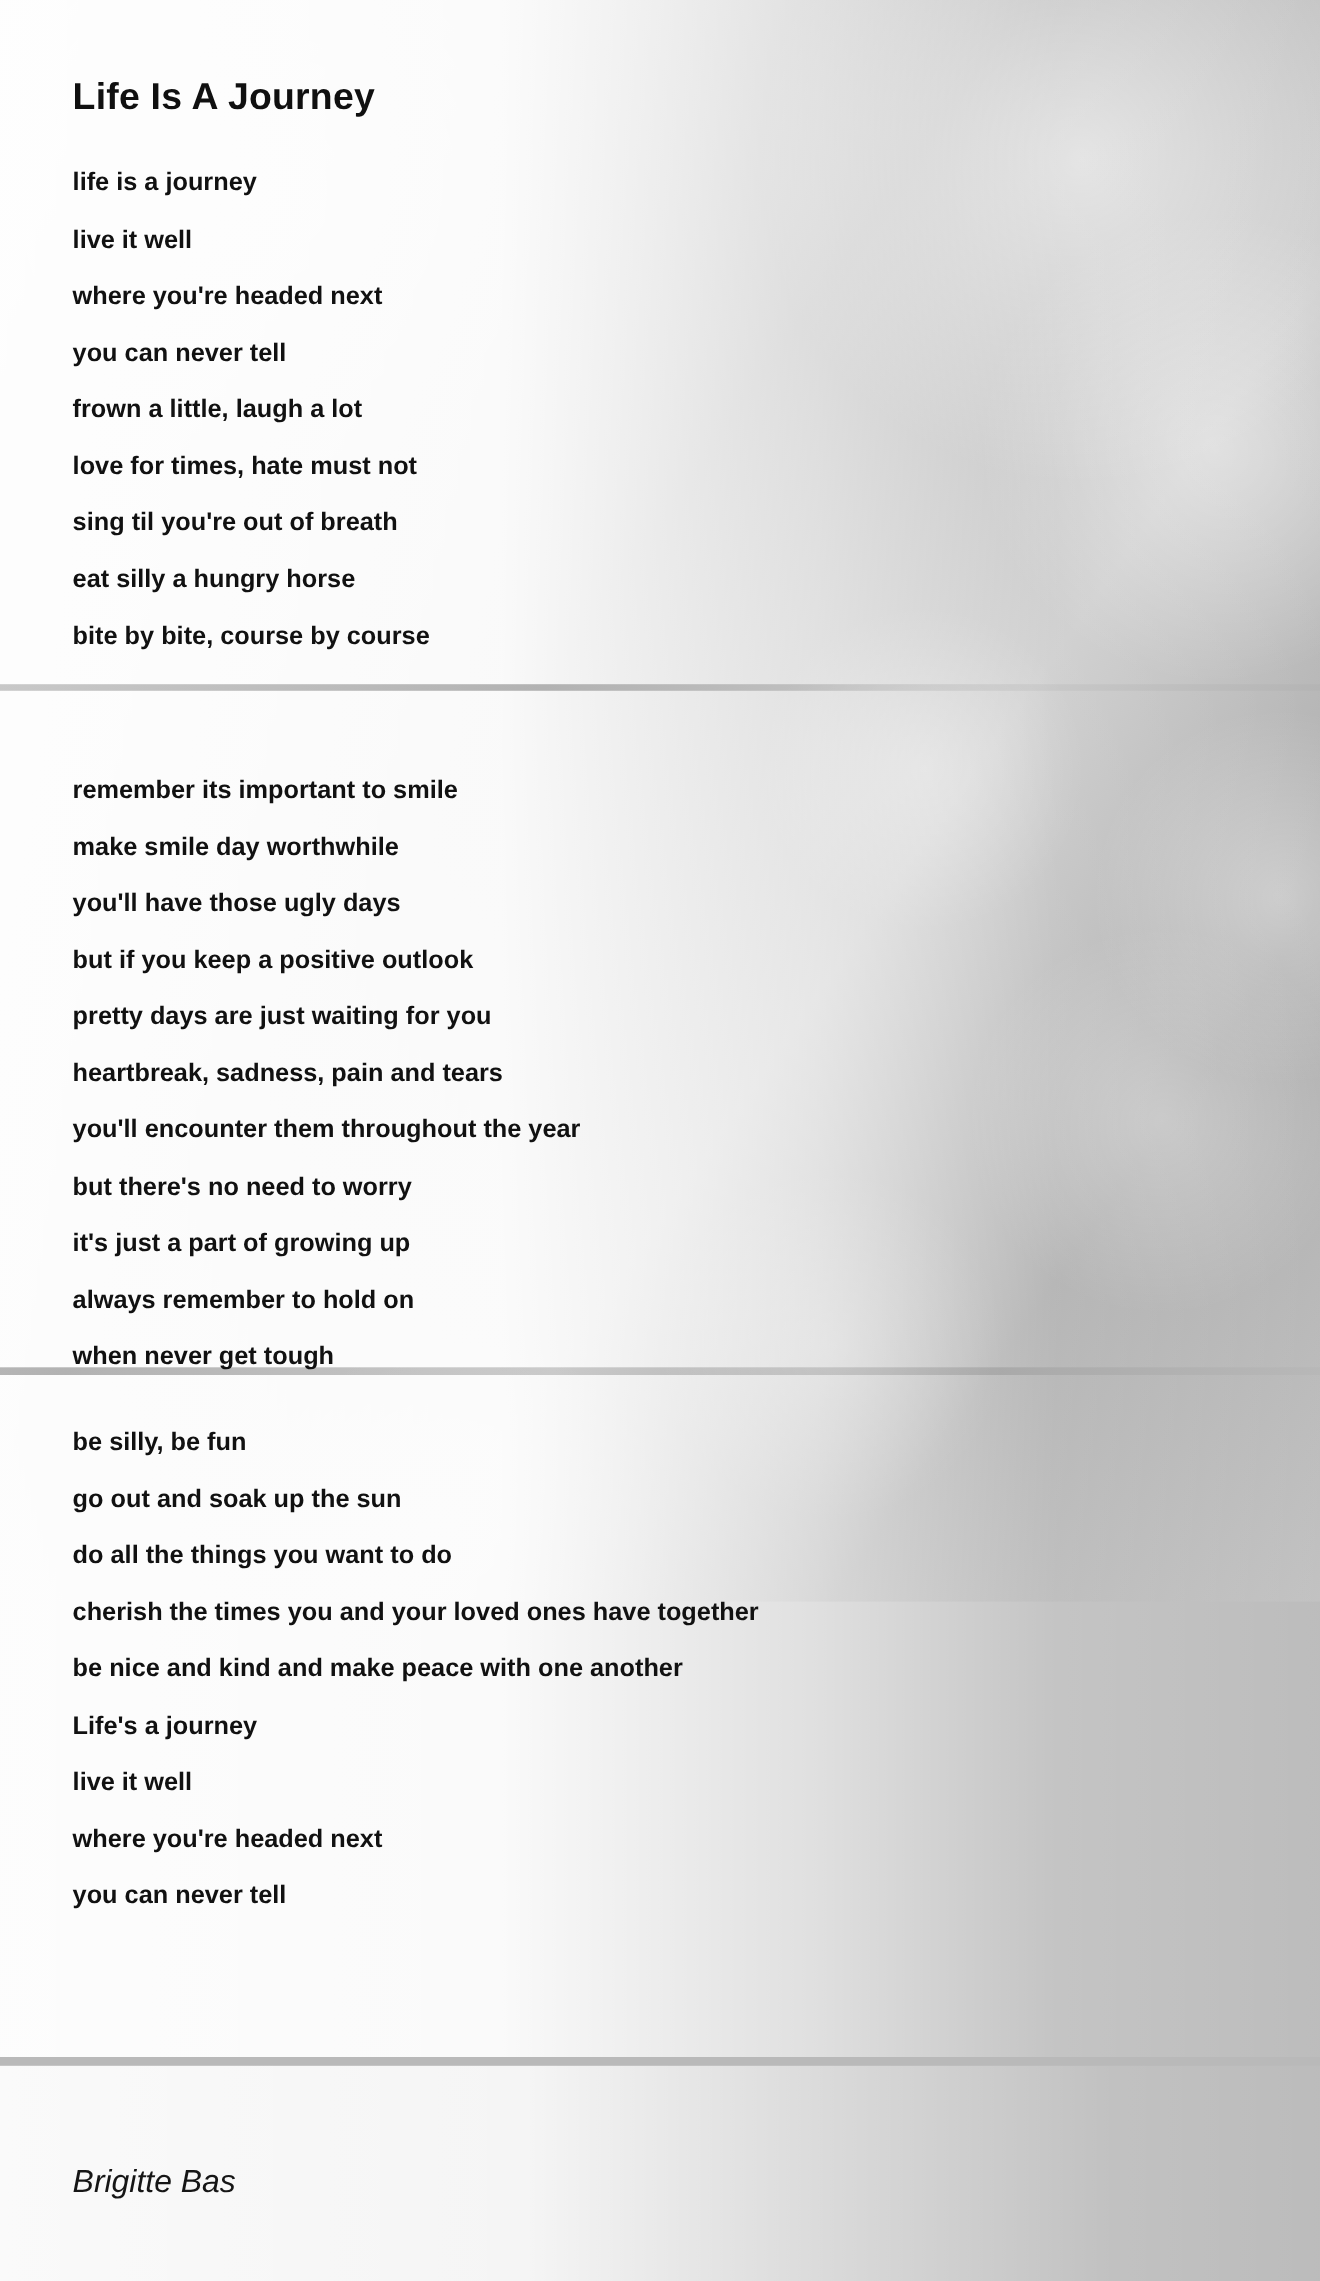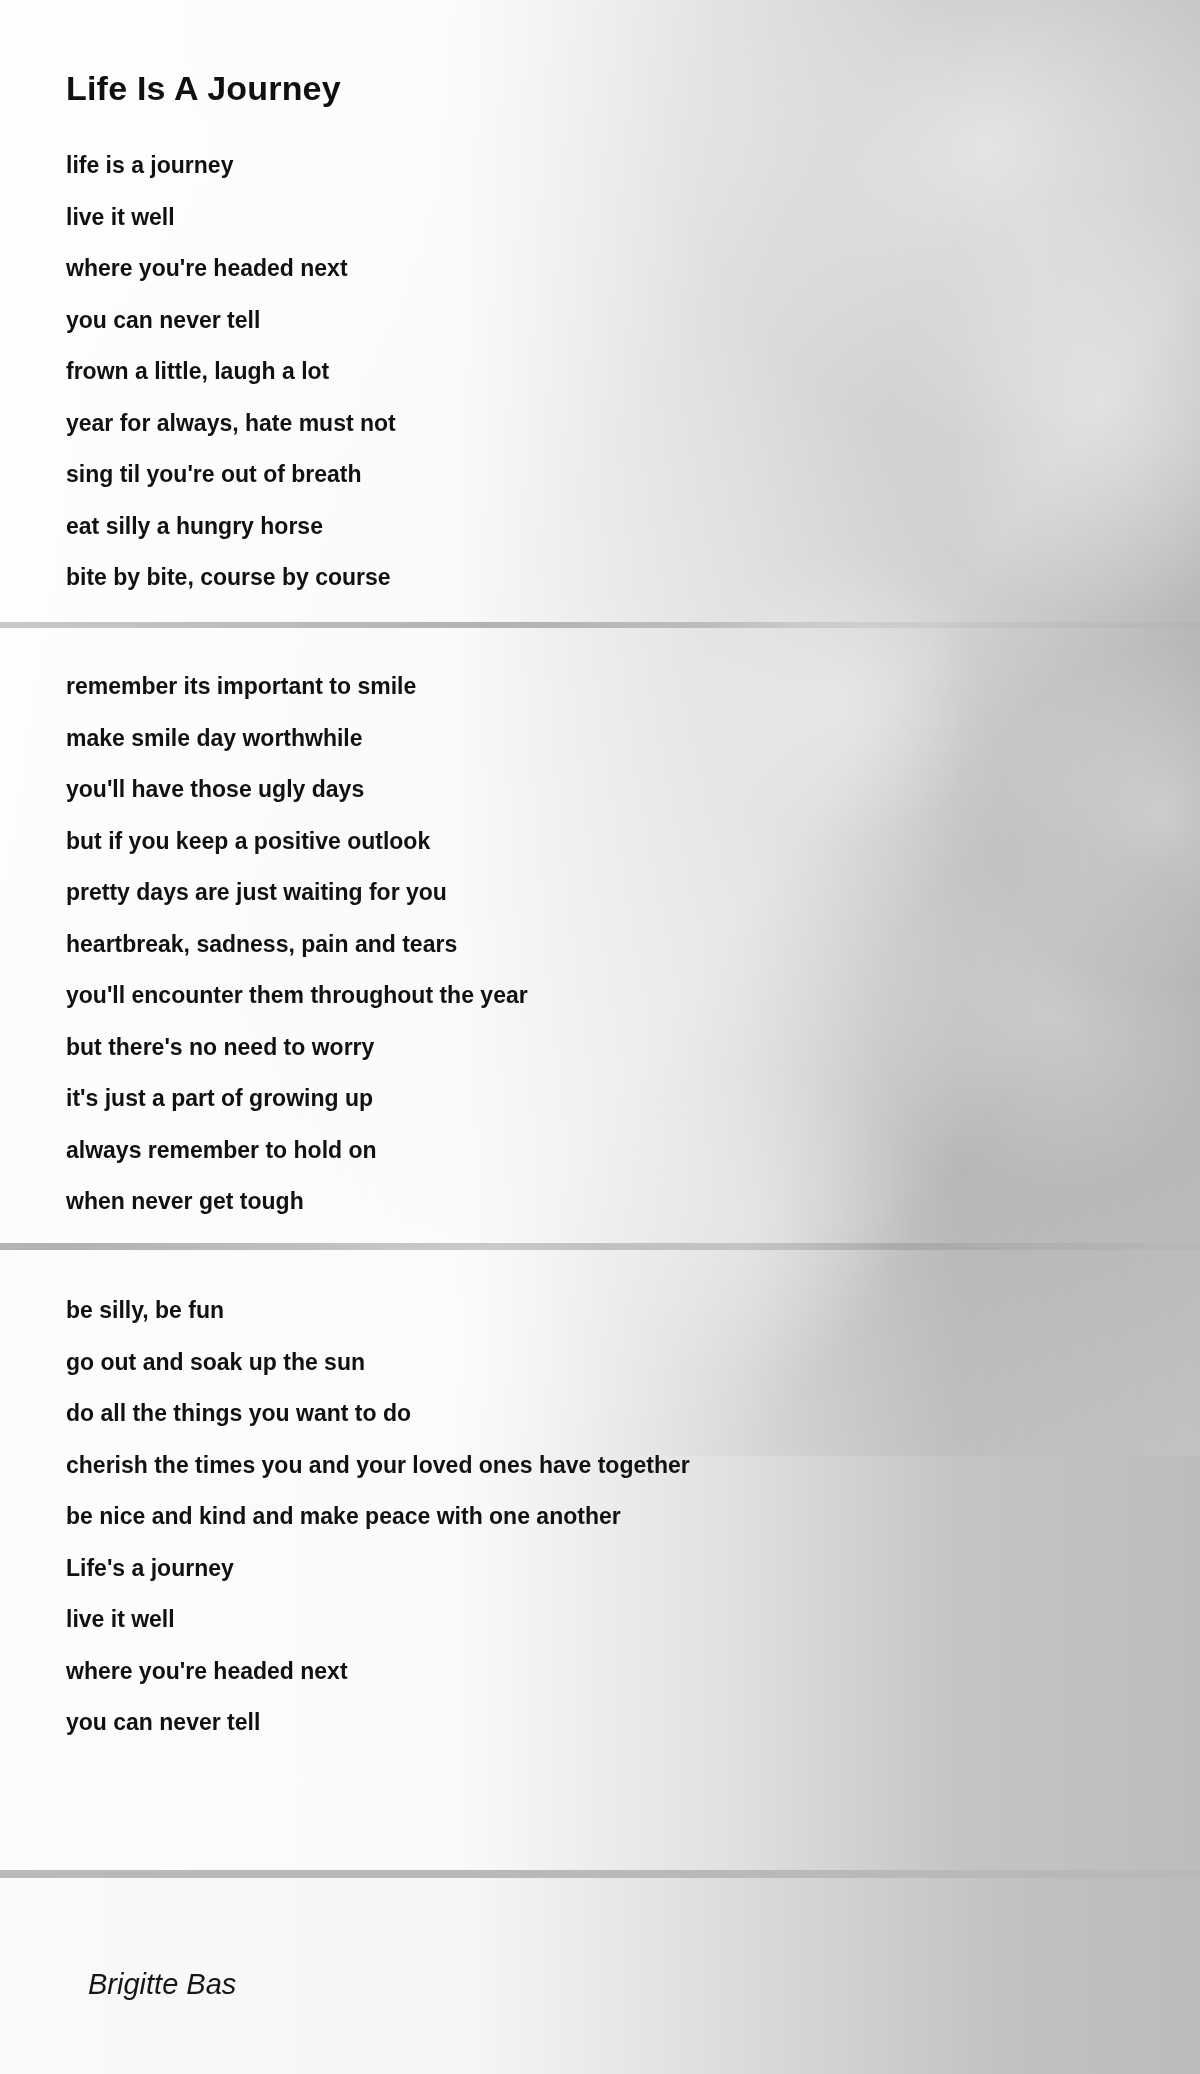--- a/index.html
+++ b/index.html
@@ -73,34 +73,33 @@
   .stanza {
     position: absolute;
     left: 66px;
     font-size: 23px;
     font-weight: bold;
     color: #111111;
     line-height: 51.5px;
     white-space: nowrap;
   }
   #stanza-1 { top: 140px; }
-  #stanza-2 { top: 661px; }
+  #stanza-2 { top: 692px; }
   #stanza-3 { top: 1285px; }
 
   .stanza .line { display: block; }
 
   .author-signature {
     position: absolute;
     left: 66px;
     top: 1968px;
     font-size: 29px;
     font-style: italic;
     color: #161616;
     font-family: "Liberation Sans", sans-serif;
-    margin-left: 22px;
   }
 </style>
 </head>
 <body>
 
 <div class="page">
 
   <div class="panel" id="panel-1"></div>
   <div class="panel" id="panel-2"></div>
   <div class="panel" id="panel-3"></div>
@@ -109,21 +108,21 @@
   <div class="content">
 
     <h1 class="poem-title">Life Is A Journey</h1>
 
     <div class="stanza" id="stanza-1">
       <span class="line">life is a journey</span>
       <span class="line">live it well</span>
       <span class="line">where you're headed next</span>
       <span class="line">you can never tell</span>
       <span class="line">frown a little, laugh a lot</span>
-      <span class="line">year for always, hate must not</span>
+      <span class="line">love for times, hate must not</span>
       <span class="line">sing til you're out of breath</span>
       <span class="line">eat silly a hungry horse</span>
       <span class="line">bite by bite, course by course</span>
     </div>
 
     <div class="stanza" id="stanza-2">
       <span class="line">remember its important to smile</span>
       <span class="line">make smile day worthwhile</span>
       <span class="line">you'll have those ugly days</span>
       <span class="line">but if you keep a positive outlook</span>

